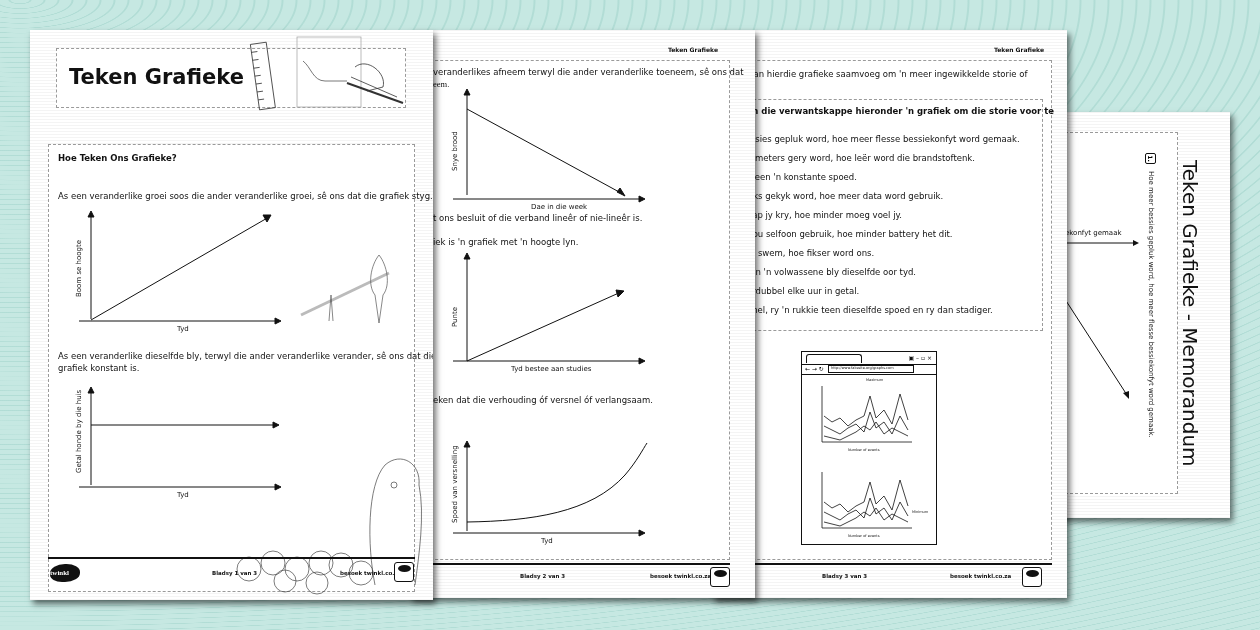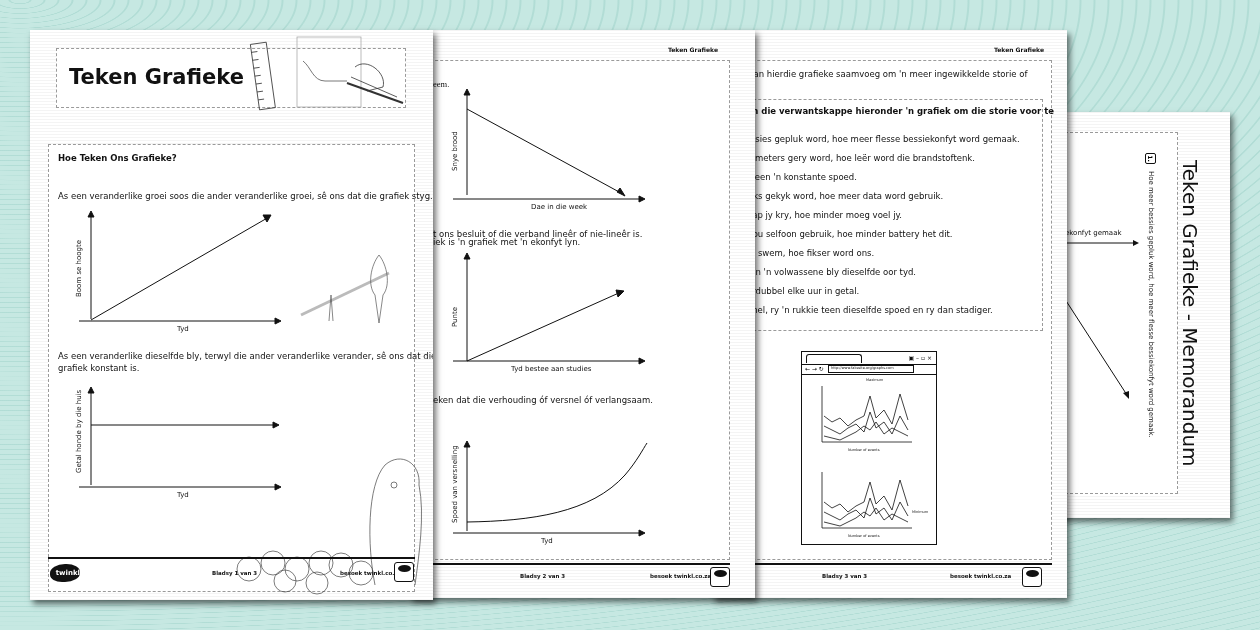--- a/index.html
+++ b/index.html
@@ -27,21 +27,21 @@
     border: 1px dashed #9a9a9a;
   }
   .txt { position: absolute; font-size: 9px; color: #111; white-space: nowrap; line-height: 1.3; }
   .bold { font-weight: bold; }
   .axis-label { position: absolute; font-size: 7px; color: #111; white-space: nowrap; }
   .vlabel { transform: rotate(-90deg); transform-origin: left top; }
   .footer-line { position: absolute; height: 2px; background: #111; }
   .footer-text { position: absolute; font-size: 5.5px; font-weight: bold; color: #111; white-space: nowrap; }
   .twinkl-logo {
     position: absolute; width: 30px; height: 18px; background: #111; border-radius: 50% 45% 50% 40%;
-    color: #fff; font-size: 7px; font-weight: bold; display: flex; align-items: center; justify-content: flex-end;
+    color: #fff; font-size: 7px; font-weight: bold; display: flex; align-items: center; justify-content: flex-start; font-family: Liberation Serif, serif;
   }
   .badge-logo {
     position: absolute; width: 20px; height: 20px; border: 1px solid #111; border-radius: 3px; background: #fff;
   }
   .badge-logo::before { content: ""; position: absolute; left: 3px; top: 2px; width: 13px; height: 7px; background: #111; border-radius: 50%; }
   svg { position: absolute; overflow: visible; }
 </style>
 </head>
 <body>
 
@@ -110,20 +110,21 @@
   </div>
   <div class="footer-line" style="left:0; top:533px; width:340px;"></div>
   <div class="footer-text" style="left:110px; top:543px;">Bladsy 3 van 3</div>
   <div class="footer-text" style="left:238px; top:543px;">besoek twinkl.co.za</div>
   <div class="badge-logo" style="left:310px; top:537px;"></div>
 </div>
 
 <div class="page hatch" style="left:410px; top:30px; width:345px; height:568px;">
   <div class="txt bold" style="left:258px; top:16px; font-size:6px;">Teken Grafieke</div>
   <div class="panel" style="left:0; top:30px; width:320px; height:500px;">
+    <div class="txt" style="left:22px; top:6px; font-size:8.5px;">veranderlikes afneem terwyl die ander veranderlike toeneem, sê ons dat</div>
     <div class="txt" style="left:22px; top:18px; font-size:8.5px;font-family:Liberation Serif, serif;">eem.</div>
 
     <svg style="left:0;top:0" width="320" height="500">
       <g stroke="#111" stroke-width="1" fill="#111">
         <line x1="56" y1="134" x2="56" y2="32"></line>
           <polygon points="53,34 56,28 59,34"></polygon>
         <line x1="42" y1="138" x2="230" y2="138"></line>
           <polygon points="228,135 234,138 228,141"></polygon>
         <line x1="56" y1="48" x2="210" y2="132"></line>
           <polygon points="206,131 214,135 209,127"></polygon>
@@ -138,22 +139,22 @@
         <line x1="56" y1="470" x2="56" y2="384"></line>
           <polygon points="53,386 56,380 59,386"></polygon>
         <line x1="42" y1="472" x2="230" y2="472"></line>
           <polygon points="228,469 234,472 228,475"></polygon>
         <path d="M56,461 C120,460 180,452 214,414 C226,400 232,388 236,382" fill="none"></path>
       </g>
     </svg>
     <div class="axis-label vlabel" style="left:40px; top:110px;">Snye brood</div>
     <div class="axis-label" style="left:120px; top:142px;">Dae in die week</div>
 
-    <div class="txt" style="left:22px; top:168px; font-size:8.5px;">t ons besluit of die verband lineêr of nie-lineêr is.</div>
-    <div class="txt" style="left:22px; top:176px; font-size:8.5px;">iek is 'n grafiek met 'n ekonfyt lyn.</div>
+    <div class="txt" style="left:22px; top:152px; font-size:8.5px;">t ons besluit of die verband lineêr of nie-lineêr is.</div>
+    <div class="txt" style="left:22px; top:176px; font-size:8.5px;">iek is 'n grafiek met 'n hoogte lyn.</div>
     <div class="axis-label vlabel" style="left:40px; top:266px;">Punte</div>
     <div class="axis-label" style="left:100px; top:304px;">Tyd bestee aan studies</div>
 
     <div class="txt" style="left:22px; top:334px; font-size:8.5px;">eken dat die verhouding óf versnel óf verlangsaam.</div>
     <div class="axis-label vlabel" style="left:40px; top:462px;">Spoed van versnelling</div>
     <div class="axis-label" style="left:130px; top:476px;">Tyd</div>
   </div>
   <div class="footer-line" style="left:0; top:533px; width:320px;"></div>
   <div class="footer-text" style="left:110px; top:543px;">Bladsy 2 van 3</div>
   <div class="footer-text" style="left:240px; top:543px;">besoek twinkl.co.za</div>

